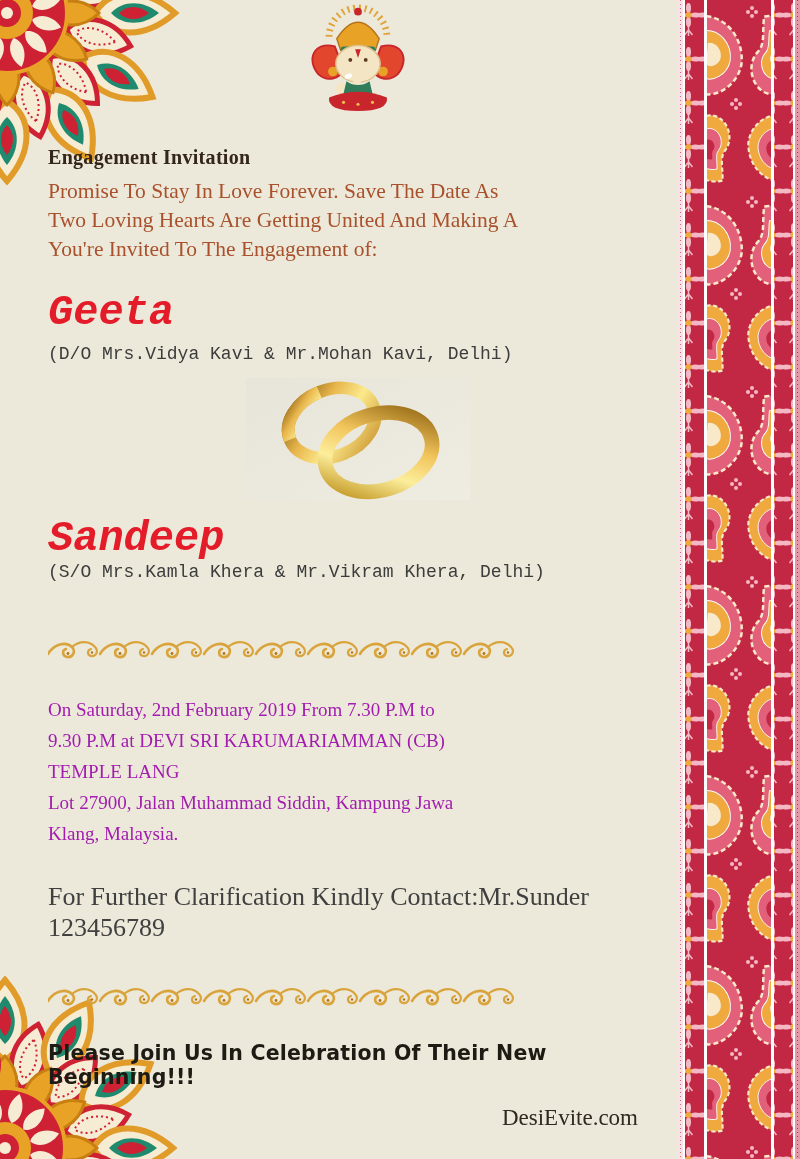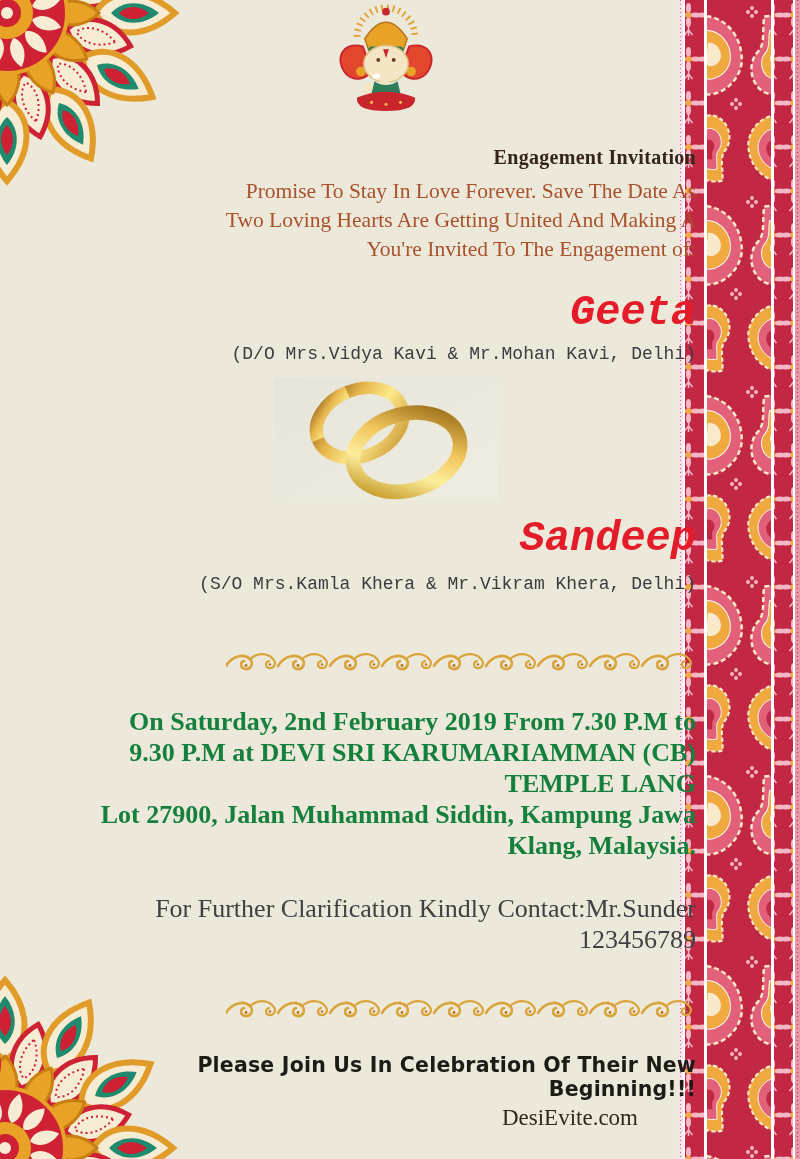--- a/index.html
+++ b/index.html
@@ -1,41 +1,41 @@
 <!DOCTYPE html>
 <html><head>
 <meta charset="utf-8">
 <style>
   html,body{margin:0;padding:0;}
   body{
     width:800px;height:1159px;position:relative;overflow:hidden;
     background:#EDE9DA;
     font-family:"Liberation Serif", serif;
   }
-  .col{position:absolute;left:76px;top:0;width:620px;text-align:right;}
+  .col{position:absolute;left:48px;top:0;width:620px;text-align:left;}
   .ganesha-wrap{margin:4px auto 0;width:118px;height:108px;}
   .title{
     margin-top:34px;font-size:20px;font-weight:bold;color:#34271A;
     letter-spacing:.3px;font-family:"Liberation Serif",serif;
   }
   .intro{margin-top:8px;color:#A8512C;font-size:21.5px;line-height:29px;}
   .name{
     margin-top:26px;font-size:42px;line-height:46px;font-weight:bold;
     font-style:italic;color:#E41B28;font-family:Liberation Mono, monospace;
   }
   .name.groom{margin-top:16px;}
   .parents{
     margin-top:8px;color:#3C3C3C;font-size:18px;
     font-family:Liberation Mono, monospace;
   }
-  .parents.groom{margin-top:12px;}
+  .parents.groom{margin-top:0;}
   .rings-wrap{margin:14px auto 0;width:230px;height:122px;}
   .divider{margin:56px auto 0;width:470px;height:30px;}
   .divider.second{margin-top:42px;}
-  .details{margin-top:22px;color:#15803d;font-size:26px;line-height:31px;font-weight:bold;}
+  .details{margin-top:22px;color:#a21caf;font-size:19px;line-height:31px;}
   .contact{margin-top:32px;color:#404040;font-size:26px;line-height:31px;}
   .closing{
     margin-top:22px;color:#1E1A14;font-size:20.5px;font-weight:bold;
     font-family:"DejaVu Sans",sans-serif;letter-spacing:.2px;
   }
   .brand{
     position:absolute;right:162px;bottom:28px;color:#30291F;font-size:23px;
     font-family:"Liberation Serif",serif;
     text-align:right;
   }

